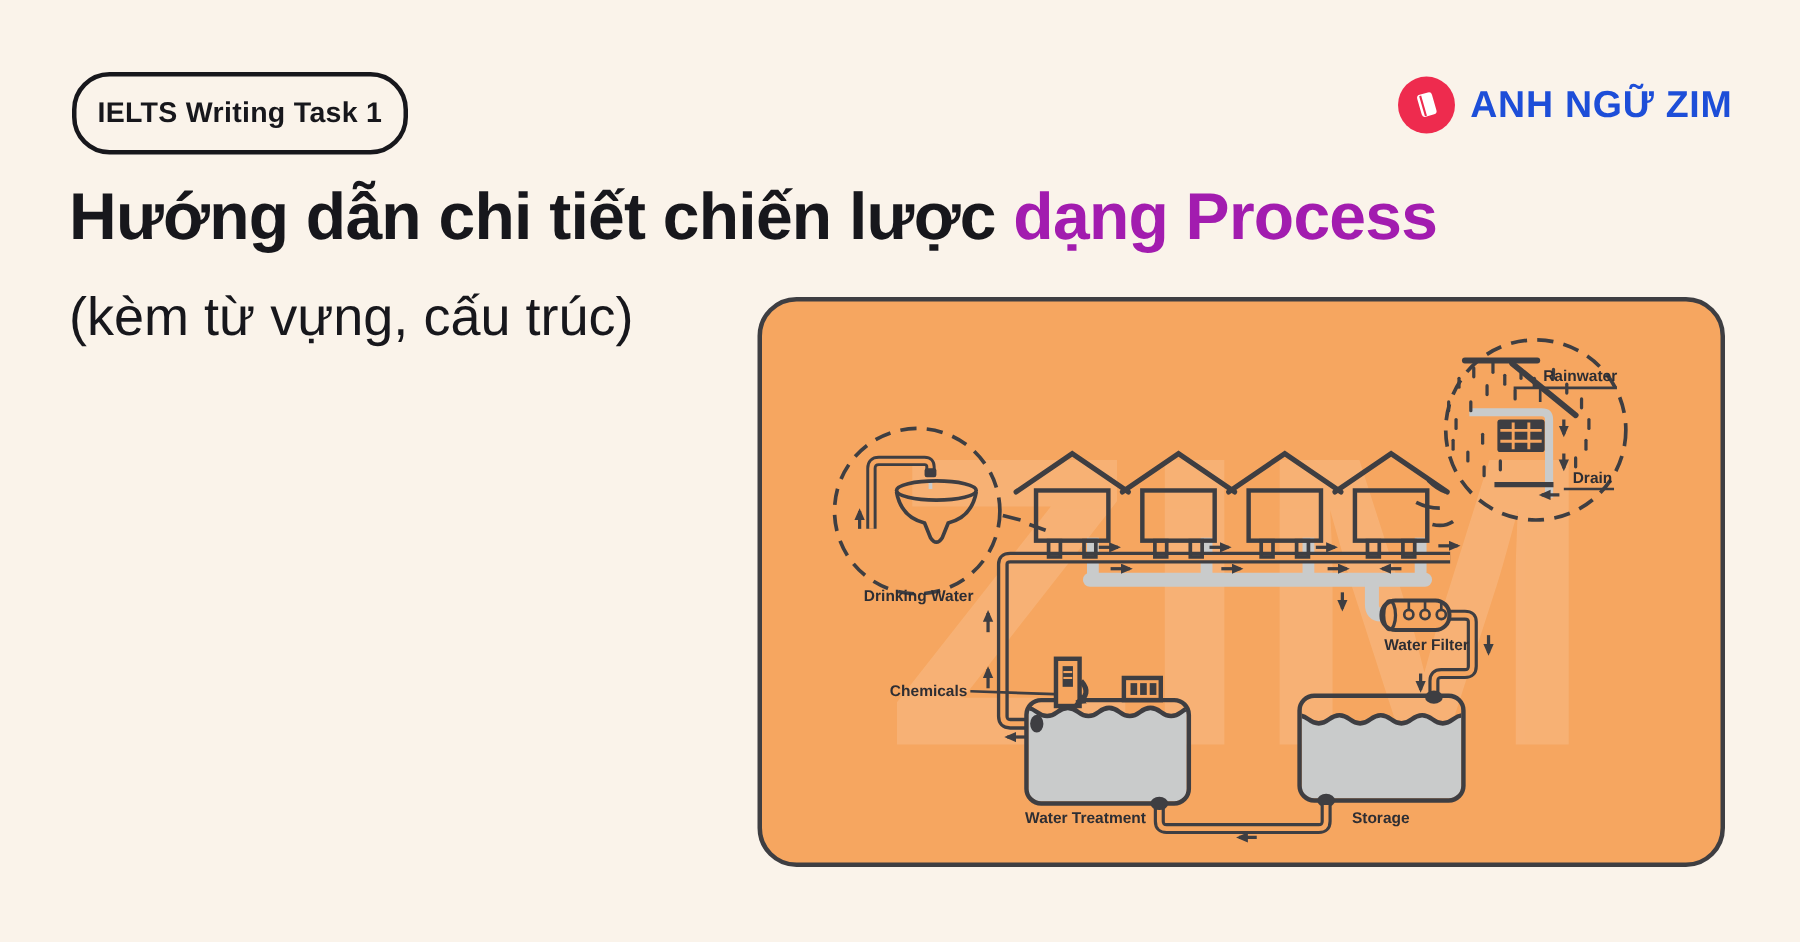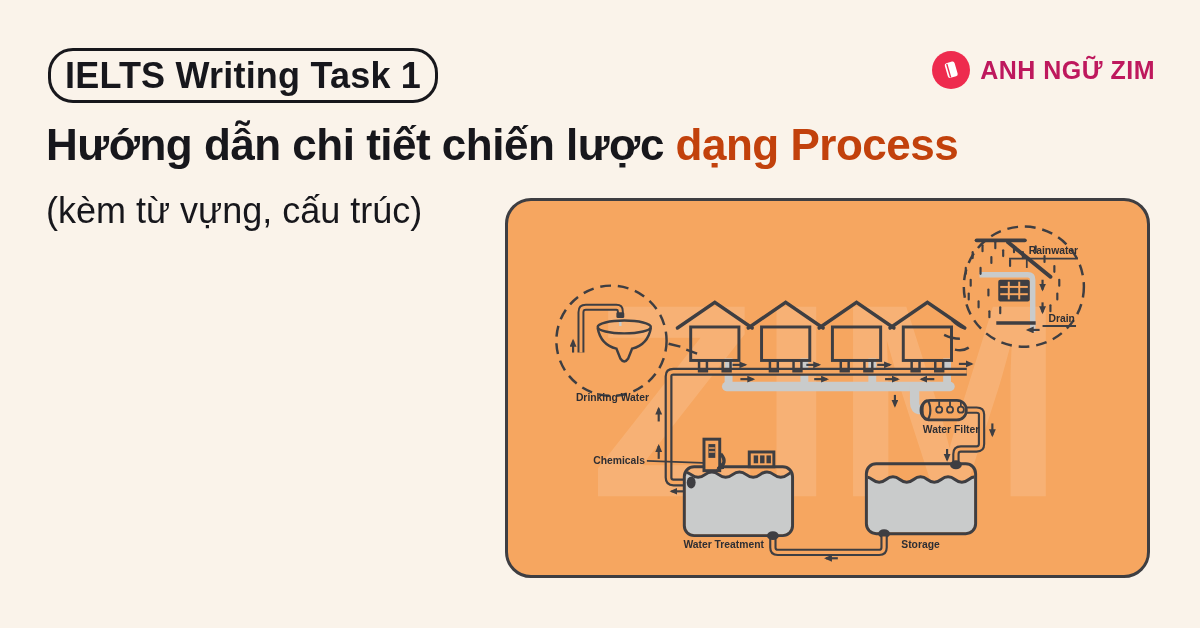--- a/index.html
+++ b/index.html
@@ -6,37 +6,37 @@
   body{
     width:1200px;height:628px;position:relative;overflow:hidden;
     background:#FAF3EA;
     font-family:"Liberation Sans",sans-serif;
     color:#17171C;
   }
   .badge{
     position:absolute;left:48px;top:48px;height:55px;
     display:inline-flex;align-items:center;
     padding:0 14px;border:3px solid #17171C;border-radius:25px;
-    font-size:36px;font-weight:700;letter-spacing:.2px;
+    font-size:19px;font-weight:700;letter-spacing:.2px;
     background:transparent;box-sizing:border-box;
   }
   .logo{
     position:absolute;top:51px;right:45px;height:38px;
     display:flex;align-items:center;gap:10px;
   }
   .logo-circle{
     width:38px;height:38px;border-radius:50%;background:#EE2B4E;
     display:flex;align-items:center;justify-content:center;
   }
-  .logo-text{font-size:25px;font-weight:700;color:#be185d;letter-spacing:.5px;}
+  .logo-text{font-size:25px;font-weight:700;color:#1d4ed8;letter-spacing:.5px;}
   .title{
     position:absolute;left:46px;top:120px;margin:0;
     font-size:44px;font-weight:800;letter-spacing:-.5px;white-space:nowrap;
   }
-  .title .red{color:#c2410c;}
+  .title .red{color:#a21caf;}
   .subtitle{
     position:absolute;left:46px;top:190px;
     font-size:36px;font-weight:500;
   }
   .panel{
     position:absolute;left:505px;top:198px;width:645px;height:380px;
     background:#F6A660;border:3px solid #3E3E42;border-radius:26px;
     box-sizing:border-box;overflow:hidden;
   }
   .panel svg{display:block;width:100%;height:100%;}

